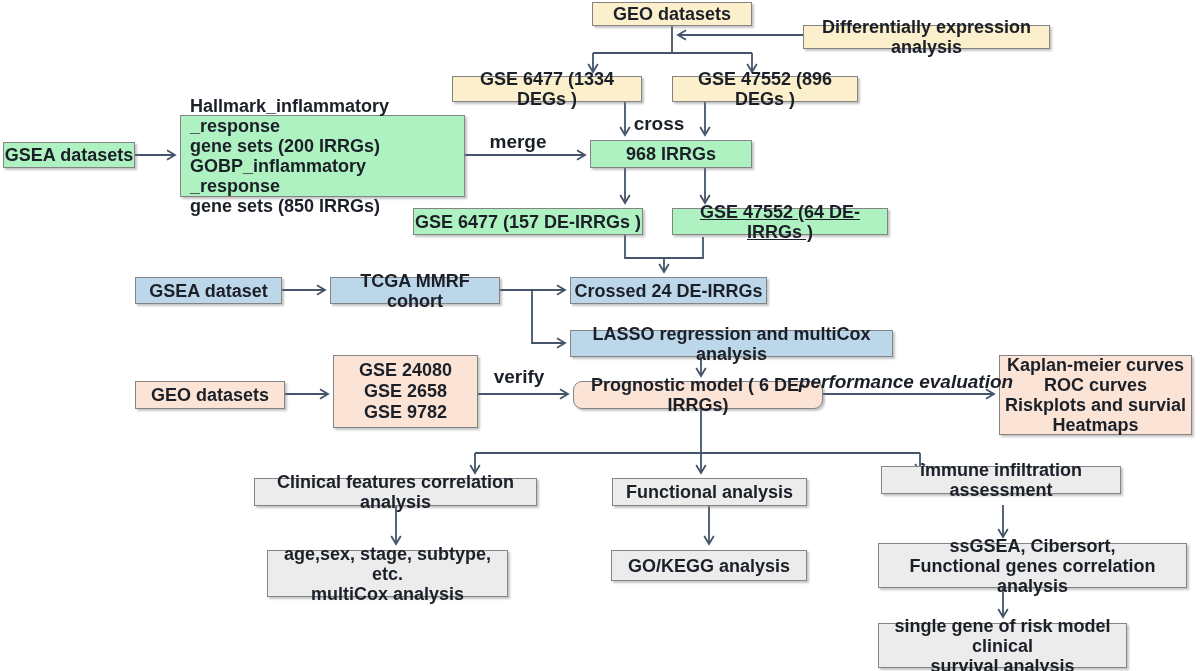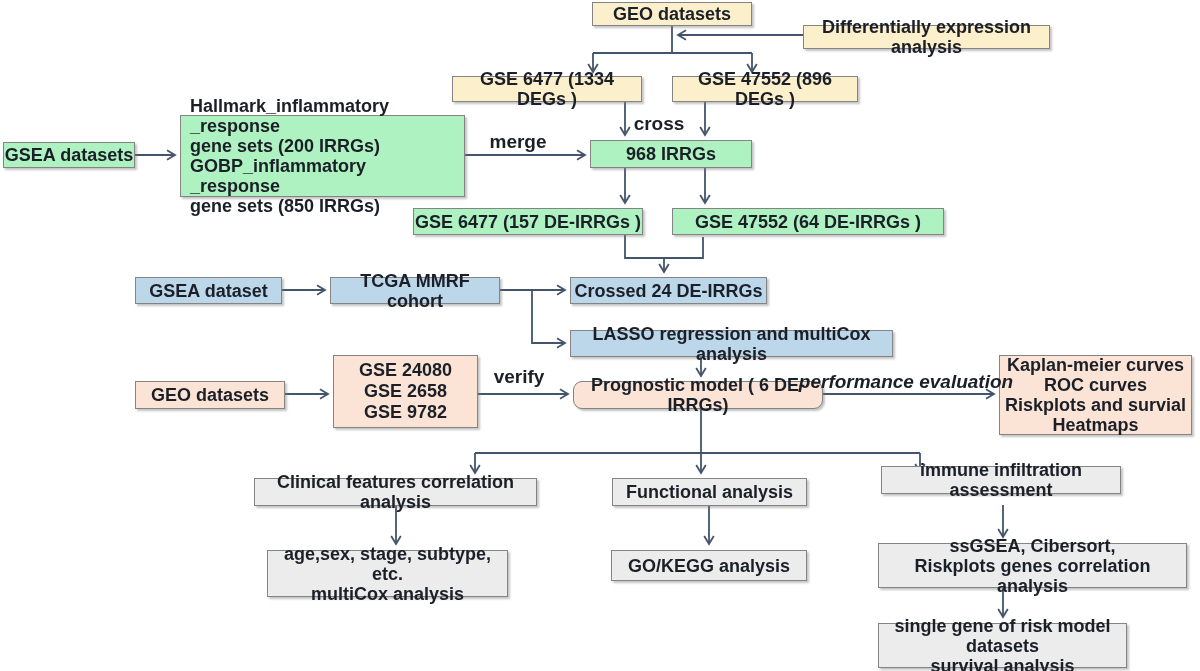--- a/index.html
+++ b/index.html
@@ -89,21 +89,21 @@
   <div class="node cream" style="left:452px;top:76px;width:190px;height:26px;">GSE 6477 (1334 DEGs )</div>
   <div class="node cream" style="left:672px;top:76px;width:186px;height:26px;">GSE 47552 (896 DEGs )</div>
 
   <div class="node green" style="left:3px;top:142px;width:132px;height:26px;">GSEA datasets</div>
   <div class="node green leftalign" style="left:180px;top:115px;width:285px;height:82px;">Hallmark_inflammatory _response
 gene sets (200 IRRGs)
 GOBP_inflammatory _response
 gene sets (850 IRRGs)</div>
   <div class="node green" style="left:590px;top:140px;width:162px;height:28px;">968 IRRGs</div>
   <div class="node green" style="left:413px;top:208px;width:230px;height:27px;">GSE 6477 (157 DE-IRRGs )</div>
-  <div class="node green" style="left:672px;top:208px;width:272px;height:27px;">GSE 47552 (64 DE-IRRGs )</div>
+  <div class="node green" style="left:672px;top:208px;width:216px;height:27px;text-decoration:underline;">GSE 47552 (64 DE-IRRGs )</div>
 
   <div class="node blue" style="left:135px;top:277px;width:147px;height:27px;">GSEA dataset</div>
   <div class="node blue" style="left:330px;top:277px;width:170px;height:27px;">TCGA MMRF cohort</div>
   <div class="node blue" style="left:570px;top:277px;width:197px;height:27px;">Crossed 24 DE-IRRGs</div>
   <div class="node blue" style="left:570px;top:330px;width:323px;height:27px;">LASSO regression and multiCox analysis</div>
 
   <div class="node peach" style="left:135px;top:381px;width:150px;height:28px;">GEO datasets</div>
   <div class="node peach" style="left:333px;top:355px;width:145px;height:73px;line-height:21px;">GSE 24080
 GSE 2658
 GSE 9782</div>
@@ -113,21 +113,21 @@
 Riskplots and survial
 Heatmaps</div>
 
   <div class="node gray" style="left:254px;top:478px;width:283px;height:28px;">Clinical features correlation analysis</div>
   <div class="node gray" style="left:612px;top:478px;width:195px;height:28px;">Functional analysis</div>
   <div class="node gray" style="left:875px;top:466px;width:240px;height:28px;margin-left:6px;">immune infiltration assessment</div>
   <div class="node gray" style="left:267px;top:550px;width:241px;height:47px;">age,sex, stage, subtype, etc.
 multiCox analysis</div>
   <div class="node gray" style="left:611px;top:550px;width:196px;height:31px;">GO/KEGG analysis</div>
   <div class="node gray" style="left:878px;top:543px;width:309px;height:45px;">ssGSEA, Cibersort,
-Riskplots genes correlation analysis</div>
-  <div class="node gray" style="left:878px;top:623px;width:249px;height:45px;">single gene of risk model datasets
+Functional genes correlation analysis</div>
+  <div class="node gray" style="left:878px;top:623px;width:249px;height:45px;">single gene of risk model clinical
 survival analysis</div>
 
   <span class="elabel" style="left:518px;top:131px;">merge</span>
   <span class="elabel" style="left:659px;top:113px;">cross</span>
   <span class="elabel" style="left:519px;top:366px;">verify</span>
   <span class="elabel" style="left:906px;top:371px;font-style:italic;">performance evaluation</span>
 </div>
 
 </body></html>

